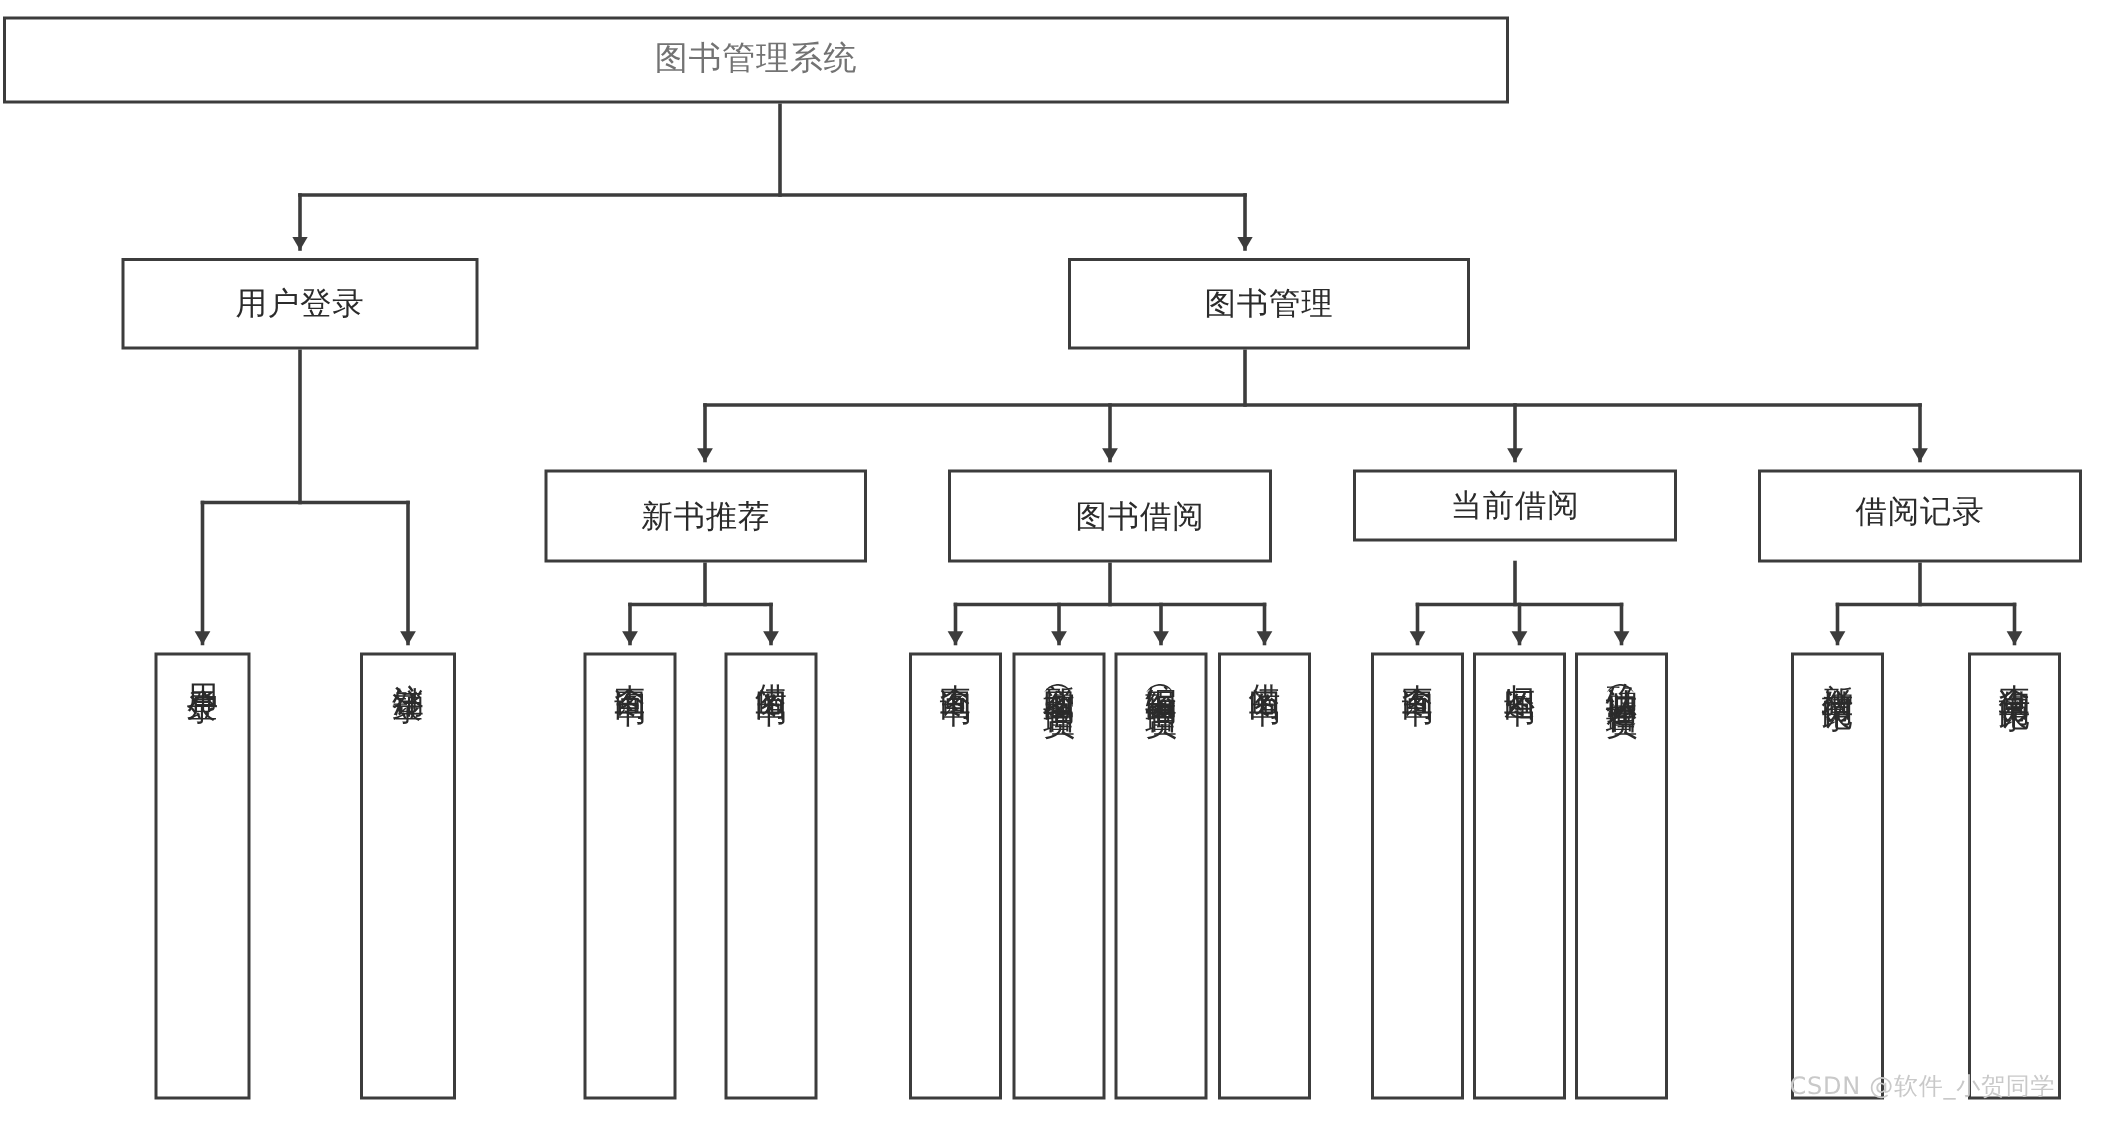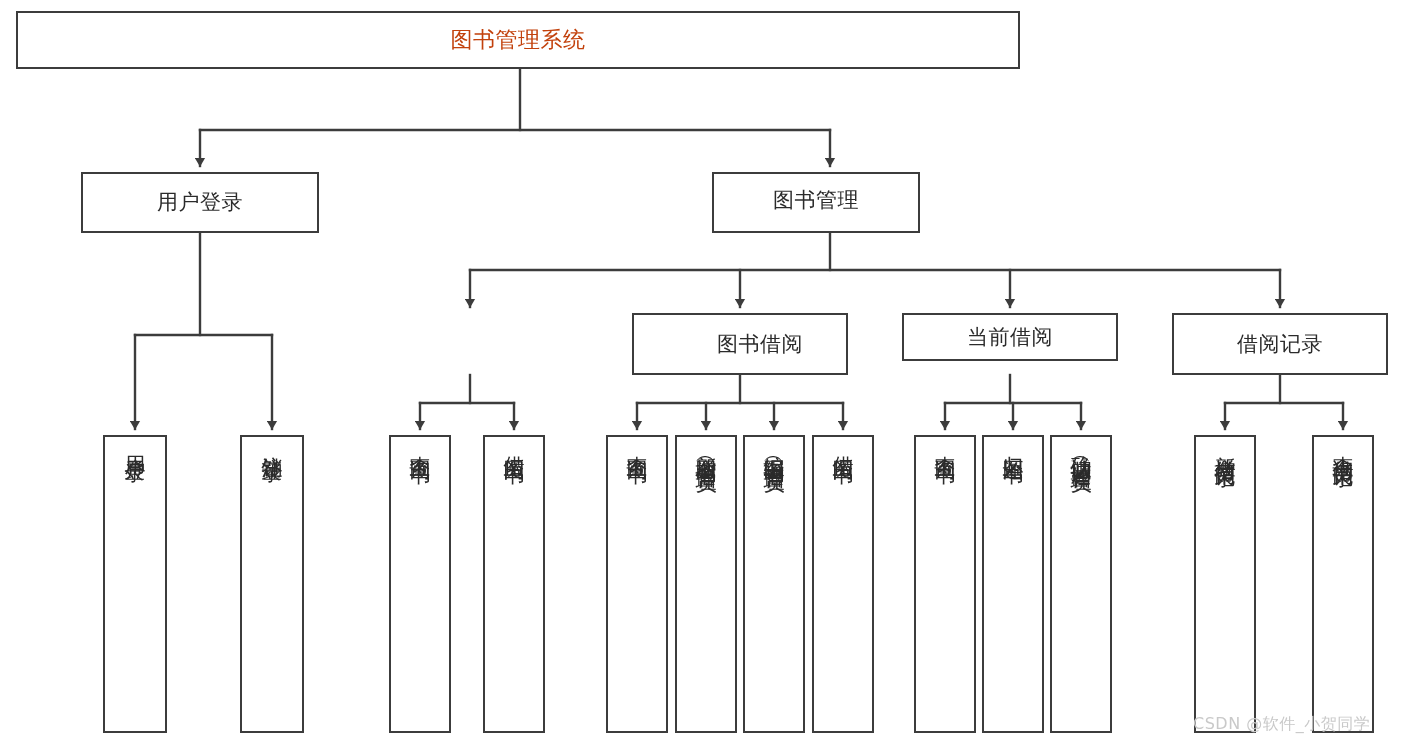--- a/index.html
+++ b/index.html
@@ -124,38 +124,41 @@
       <path d="M1013,403 L1013,429" marker-end="url(#arrow)"></path>
       <path d="M1081,403 L1081,429" marker-end="url(#arrow)"></path>
 
       <path d="M1280,375 L1280,403"></path>
       <path d="M1225,403 L1343,403"></path>
       <path d="M1225,403 L1225,429" marker-end="url(#arrow)"></path>
       <path d="M1343,403 L1343,429" marker-end="url(#arrow)"></path>
     </g>
   </svg>
 
-  <div class="node h-node root" style="left: 16px; top: 11px; width: 1004px; height: 58px; border-color: rgb(60, 60, 60); color: #c2410c;">
+  <div class="node h-node root" style="left: 2px; top: 11px; width: 1004px; height: 58px; border-color: rgb(60, 60, 60); color: #737373;">
     <span class="node-label">图书管理系统</span>
   </div>
 
   <div class="node h-node" style="left: 81px; top: 172px; width: 238px; height: 61px; border-color: rgb(60, 60, 60); color: rgb(43, 43, 43);">
     <span class="node-label">用户登录</span>
   </div>
-  <div class="node h-node" style="left: 712px; top: 172px; width: 208px; height: 61px; border-color: rgb(60, 60, 60); color: rgb(43, 43, 43); font-family: Liberation Mono, monospace;">
+  <div class="node h-node" style="left: 712px; top: 172px; width: 268px; height: 61px; border-color: rgb(60, 60, 60); color: rgb(43, 43, 43);">
     <span class="node-label">图书管理</span>
   </div>
 
+  <div class="node h-node" style="left: 363px; top: 313px; width: 215px; height: 62px; border-color: rgb(60, 60, 60); color: rgb(43, 43, 43);">
+    <span class="node-label">新书推荐</span>
+  </div>
   <div class="node h-node" style="left: 632px; top: 313px; width: 216px; height: 62px; border-color: rgb(60, 60, 60); color: rgb(43, 43, 43); padding-left: 40px;">
     <span class="node-label">图书借阅</span>
   </div>
   <div class="node h-node" style="left: 902px; top: 313px; width: 216px; height: 48px; border-color: rgb(60, 60, 60); color: rgb(43, 43, 43);">
     <span class="node-label">当前借阅</span>
   </div>
-  <div class="node h-node" style="left: 1172px; top: 313px; width: 216px; height: 62px; border-color: rgb(60, 60, 60); color: rgb(43, 43, 43);">
+  <div class="node h-node" style="left: 1172px; top: 313px; width: 216px; height: 62px; border-color: rgb(60, 60, 60); color: rgb(43, 43, 43); font-family: Liberation Mono, monospace;">
     <span class="node-label">借阅记录</span>
   </div>
 
   <div class="node v-node" style="left: 103px; top: 435px; width: 64px; height: 298px; border-color: rgb(60, 60, 60); color: rgb(43, 43, 43);">
     <span class="node-label">用户登录</span>
   </div>
   <div class="node v-node" style="left: 240px; top: 435px; width: 64px; height: 298px; border-color: rgb(60, 60, 60); color: rgb(43, 43, 43);">
     <span class="node-label">注销登录</span>
   </div>
   <div class="node v-node" style="left: 389px; top: 435px; width: 62px; height: 298px; border-color: rgb(60, 60, 60); color: rgb(43, 43, 43);">

